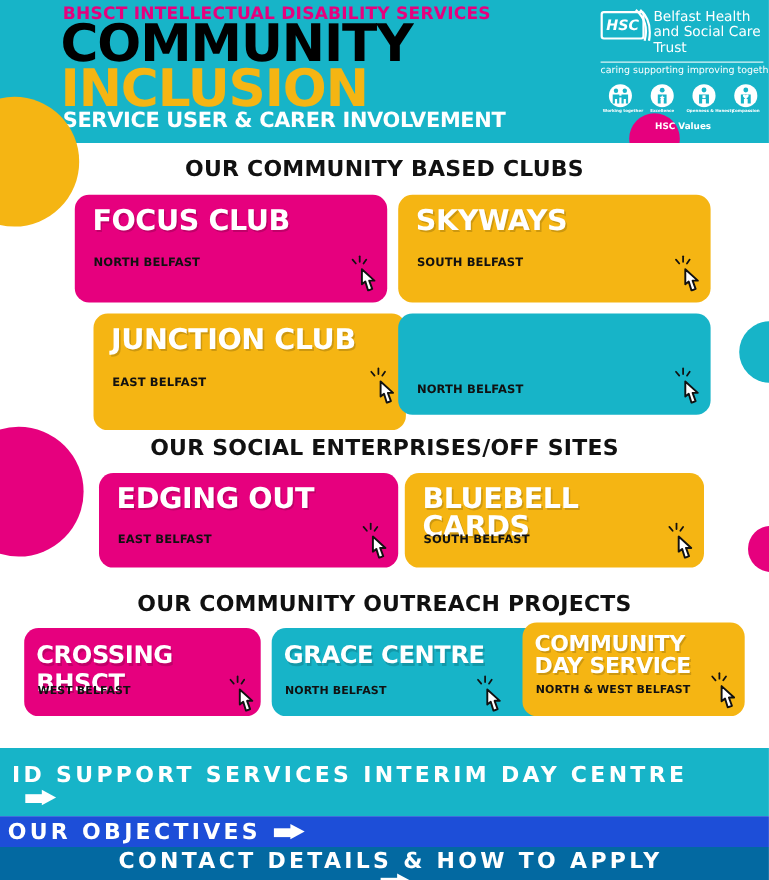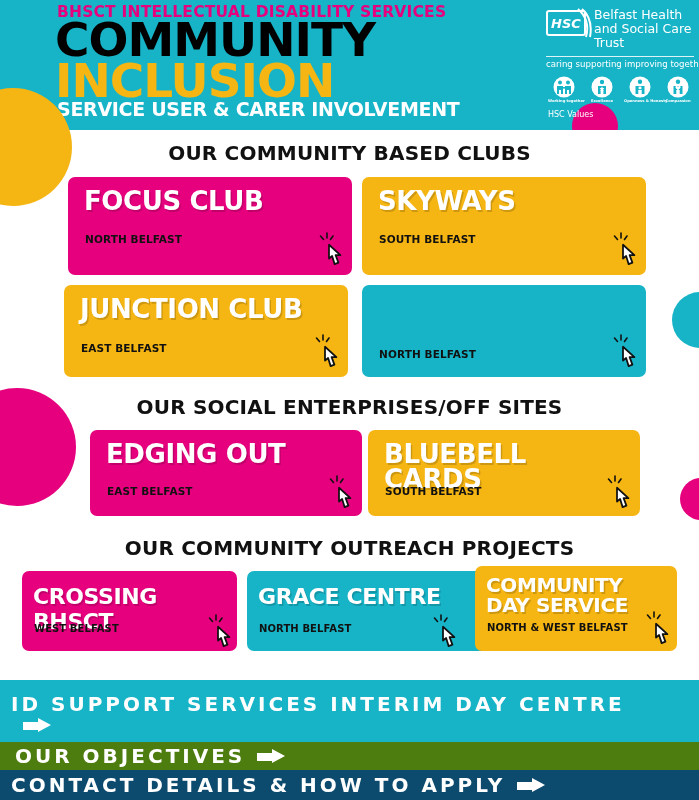--- a/index.html
+++ b/index.html
@@ -75,38 +75,38 @@
 
   .hsc-values{position:absolute;left:548px;top:76px;width:146px;height:32px;
     display:flex;justify-content:space-between;}
   .value-item{width:32px;text-align:center;}
   .value-icon{width:22px;height:22px;margin:0 auto;position:relative;}
   .value-label{
     color:#fff;font-size:3.7px;line-height:5px;margin-top:1px;
     font-family:"DejaVu Sans",sans-serif;font-weight:bold;white-space:nowrap;
   }
   .hsc-values-caption{
-    position:absolute;left:548px;top:110px;width:146px;
-    color:#fff;font-size:8px;font-weight:normal;
+    position:absolute;left:548px;top:110px;width:146px;text-align:center;
+    color:#fff;font-size:8px;font-weight:bold;
     font-family:"DejaVu Sans",sans-serif;z-index:3;
   }
 
   
   .section-title{
     position:absolute;width:699px;text-align:center;
     color:#111111;font-size:20px;font-weight:bold;letter-spacing:.2px;
     font-family:"DejaVu Sans",sans-serif;
   }
   #sec-clubs{top:141px;}
   #sec-social{top:395px;}
   #sec-outreach{top:536px;}
 
   
   .card{
-    position:absolute;border-radius:7px;overflow:visible;
+    position:absolute;border-radius:13px;overflow:visible;
     box-sizing:border-box;
   }
   .card .card-title{
     position:absolute;left:16px;top:12px;right:12px;
     font-size:26px;font-weight:bold;line-height:25px;
     color:#ffffff;letter-spacing:-.4px;
     text-shadow:1.5px 2px 0 rgba(0,0,0,.16);
     font-family:"DejaVu Sans",sans-serif;
   }
   .card .card-sub{
@@ -128,23 +128,23 @@
   }
   .bar-text{
     color:#ffffff;font-weight:bold;
     font-family:"DejaVu Sans",sans-serif;
     letter-spacing:3.0px;white-space:nowrap;
   }
   #bar-id{top:680px;height:62px;background:#17b4c8;
     flex-direction:column;align-items:flex-start;justify-content:center;}
   #bar-id .bar-line{display:flex;align-items:center;padding-left:11px;}
   #bar-id .bar-text{font-size:20px;line-height:28px;}
-  #bar-obj{top:742px;height:28px;background:#4d7c0f;padding-left:15px;}
+  #bar-obj{top:742px;height:28px;background:#1d4ed8;padding-left:7px;}
   #bar-obj .bar-text{font-size:20px;}
-  #bar-contact{top:770px;height:30px;background:#0c4a6e;padding-left:11px;}
+  #bar-contact{top:770px;height:30px;background:#0369a1;padding-left:11px;flex-direction:column;}
   #bar-contact .bar-text{font-size:20px;}
 
   .arrow{
     display:inline-block;width:30px;height:14px;position:relative;margin-left:12px;
     flex:0 0 auto;
   }
   .arrow .shaft{position:absolute;left:0;top:4px;width:18px;height:8px;background:#fff;}
   .arrow .head{
     position:absolute;left:15px;top:0;width:0;height:0;
     border-top:7px solid transparent;border-bottom:7px solid transparent;
@@ -254,21 +254,21 @@
     <svg class="click-cursor" style="left:250px;top:54px;" viewBox="0 0 30 34">
       <g stroke="#111" stroke-width="1.6" stroke-linecap="round">
         <line x1="9" y1="2" x2="9" y2="7"></line>
           <line x1="2.5" y1="5" x2="5.5" y2="8.5"></line>
           <line x1="15" y1="5" x2="12.5" y2="8.5"></line>
       </g>
       <path d="M9 12 v11 l2.5-2 2 6.5 3-1.2 -2.2-6 h3.8 z" fill="#ffffff" stroke="#111" stroke-width="1.4" stroke-linejoin="round" transform="translate(1,0) scale(1.25) translate(-1,-1)"></path>
     </svg>
   </div>
 
-  <div class="card yellow" style="left:64px;top:285px;width:284px;height:92px;padding-left:32px;">
+  <div class="card yellow" style="left:85px;top:285px;width:284px;height:106px;padding-left:32px;">
     <div class="card-title">JUNCTION CLUB</div>
     <div class="card-sub" style="top:57px;">EAST BELFAST</div>
     <svg class="click-cursor" style="left:250px;top:48px;" viewBox="0 0 30 34">
       <g stroke="#111" stroke-width="1.6" stroke-linecap="round">
         <line x1="9" y1="2" x2="9" y2="7"></line>
           <line x1="2.5" y1="5" x2="5.5" y2="8.5"></line>
           <line x1="15" y1="5" x2="12.5" y2="8.5"></line>
       </g>
       <path d="M9 12 v11 l2.5-2 2 6.5 3-1.2 -2.2-6 h3.8 z" fill="#ffffff" stroke="#111" stroke-width="1.4" stroke-linejoin="round" transform="translate(1,0) scale(1.25) translate(-1,-1)"></path>
     </svg>

